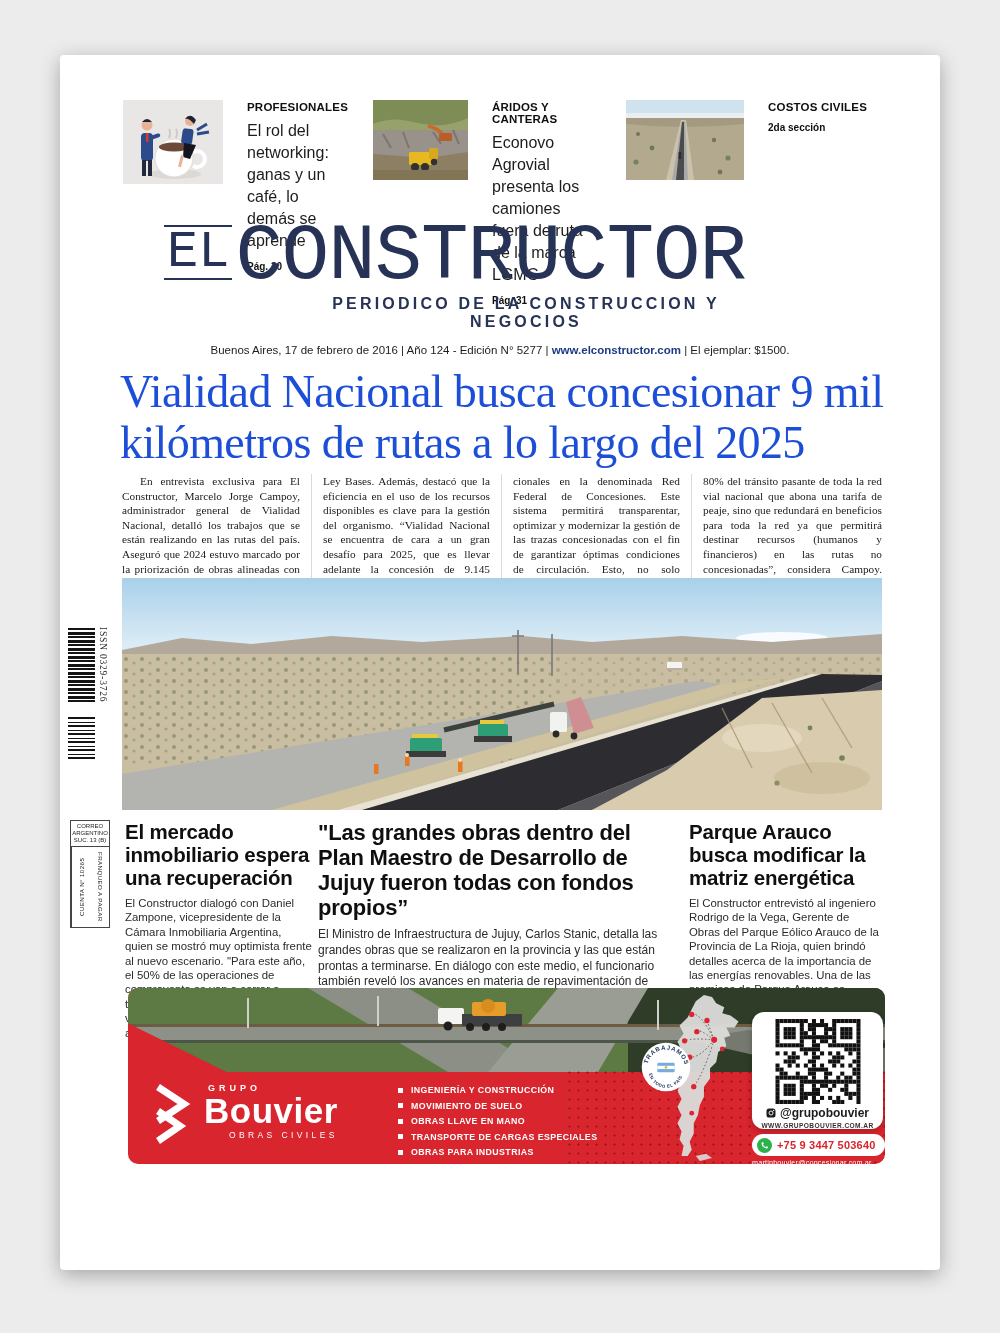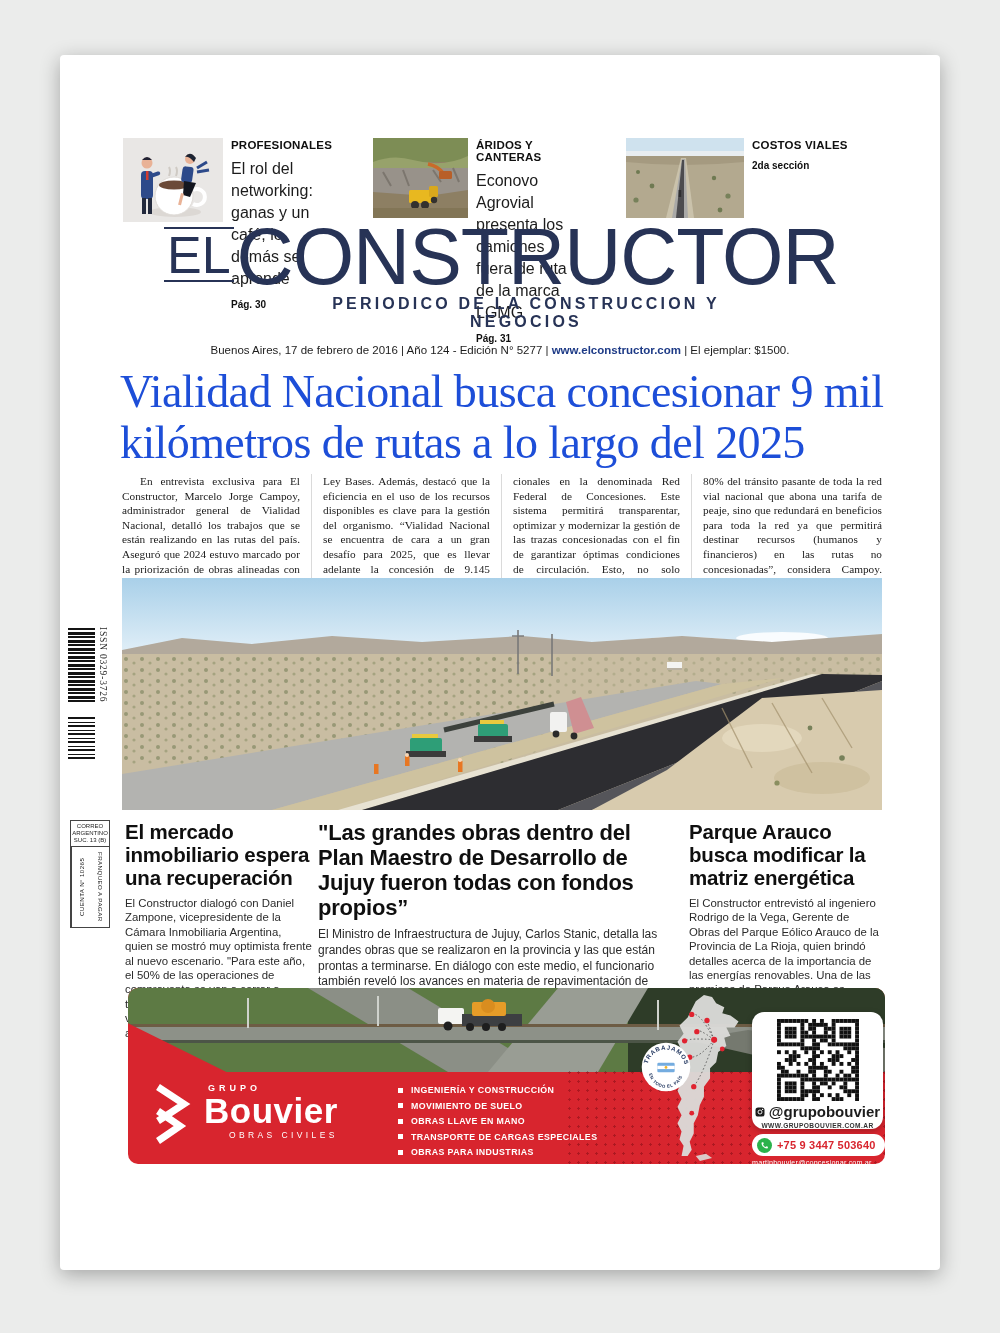--- a/index.html
+++ b/index.html
@@ -2,30 +2,30 @@
 <html><head>
 <meta charset="utf-8">
 <style>
   html,body{margin:0;padding:0;background:#e9e9e9;}
   .stage{position:relative;width:1000px;height:1333px;background:#ebeceb;overflow:hidden;
          font-family:"Liberation Sans",sans-serif;}
   .page{position:absolute;left:60px;top:55px;width:880px;height:1215px;background:#ffffff;
         border-radius:4px;box-shadow:0 5px 20px rgba(0,0,0,.30);}
 
   
-  .teaser{position:absolute;top:45px;display:flex;gap:8px;margin-top:38px;}
+  .teaser{position:absolute;top:45px;display:flex;gap:24px;}
   .t-img{width:100px;height:84px;flex:none;overflow:hidden;background:#ddd;}
   .t-txt{padding-top:1px;}
   .t-kicker{font-weight:bold;font-size:11.5px;color:#0f0f0f;letter-spacing:.2px;}
   .t-desc{font-family:Liberation Sans, sans-serif;font-size:16px;line-height:22px;margin-top:7px;color:#1c1c1c;}
   .t-page{font-weight:bold;font-size:10px;margin-top:9px;color:#0f0f0f;}
 
   
-  .mast{position:absolute;left:104px;top:170px;display:flex;align-items:center;color:#273356;
-        font-family:Liberation Sans, sans-serif;}
+  .mast{position:absolute;left:104px;top:170px;display:flex;align-items:flex-start;color:#273356;
+        font-family:Liberation Mono, monospace;}
   .mast-el{display:flex;flex-direction:column;margin-right:3px;margin-bottom:6px;}
   .mast-el .rule{height:2px;background:#273356;}
   .el-txt{font-size:52px;line-height:50px;padding:1px 3px 0 3px;}
   .mast-title{font-size:79px;line-height:64px;letter-spacing:-1px;}
   .tagline{position:absolute;left:227px;top:240px;width:478px;text-align:center;color:#273356;
            font-weight:bold;font-size:16px;letter-spacing:3.2px;}
   .anniv{position:absolute;left:727px;top:173px;width:81px;height:104px;color:#273356;
          border-top:2px solid #273356;border-right:2px solid #273356;border-bottom:2px solid #273356;
          display:flex;flex-direction:column;align-items:center;justify-content:center;}
   .anniv-num{font-family:"DejaVu Sans",sans-serif;font-size:47px;line-height:47px;letter-spacing:2px;}
@@ -71,21 +71,21 @@
   .logo-name{font-size:35px;font-weight:bold;line-height:36px;letter-spacing:.5px;}
   .logo-sub{font-size:8.5px;letter-spacing:3.4px;text-align:right;margin-top:1px;}
   .services{position:absolute;left:270px;top:97px;}
   .svc{display:flex;align-items:center;margin-bottom:5.5px;color:#fff;font-weight:bold;font-size:8.8px;letter-spacing:.4px;}
   .svc .sq{width:5px;height:5px;background:#fff;margin-right:8px;flex:none;}
   .map-wrap{position:absolute;left:518px;top:5px;width:122px;height:168px;}
   .badge{position:absolute;left:512px;top:53px;width:52px;height:52px;}
   .qr-card{position:absolute;left:624px;top:24px;width:131px;height:117px;background:#fff;border-radius:12px;
            display:flex;flex-direction:column;align-items:center;box-shadow:0 2px 6px rgba(0,0,0,.25);}
   .qr-box{margin-top:7px;width:86px;height:86px;}
-  .social-row{display:flex;align-items:center;gap:4px;margin-top:2px;font-weight:bold;font-size:15px;color:#1c1c1c;}
+  .social-row{display:flex;align-items:center;gap:4px;margin-top:2px;font-weight:bold;font-size:12px;color:#1c1c1c;}
   .website{font-size:6.6px;font-weight:bold;letter-spacing:.4px;color:#333;margin-top:2px;}
   .phone-pill{position:absolute;left:624px;top:146px;width:133px;height:22px;background:#fff;border-radius:12px;
               display:flex;align-items:center;gap:5px;padding-left:5px;box-sizing:border-box;}
   .wa-circle{width:15px;height:15px;border-radius:50%;background:#2bb24c;display:flex;align-items:center;justify-content:center;}
   .phone-num{color:#d8252e;font-weight:bold;font-size:11px;letter-spacing:.2px;}
   .ad-email{position:absolute;left:624px;top:170px;width:140px;color:#fff;font-size:7.2px;letter-spacing:.2px;}
 
   
   .barcode1{position:absolute;left:8px;top:573px;width:27px;height:76px;
             background:repeating-linear-gradient(to bottom,#141414 0 2px,#fff 2px 4px,#141414 4px 7px,#fff 7px 8px);}
@@ -175,21 +175,21 @@
             <circle cx="88" cy="40" r="2.2" fill="#6f7a52"></circle>
         <circle cx="102" cy="58" r="2.6" fill="#77815a"></circle>
             <circle cx="94" cy="72" r="2.4" fill="#6f7a52"></circle>
         <polygon points="40,80 68,80 60,20 55,20" fill="#cac2ab"></polygon>
         <polygon points="46,80 62,80 59,21 56,21" fill="#a9a9a7"></polygon>
         <polygon points="50,80 58,80 58,22 56,22" fill="#4c4c4f"></polygon>
         <rect x="52.6" y="52" width="2.6" height="7" fill="#2e2e30"></rect>
       </svg>
     </div>
     <div class="t-txt" style="width:122px">
-      <div class="t-kicker">COSTOS VIALES</div>
+      <div class="t-kicker">COSTOS CIVILES</div>
       <div class="t-page">2da sección</div>
     </div>
   </div>
 
   <div class="mast">
     <div class="mast-el">
       <div class="rule"></div>
       <div class="el-txt">EL</div>
       <div class="rule"></div>
     </div>

